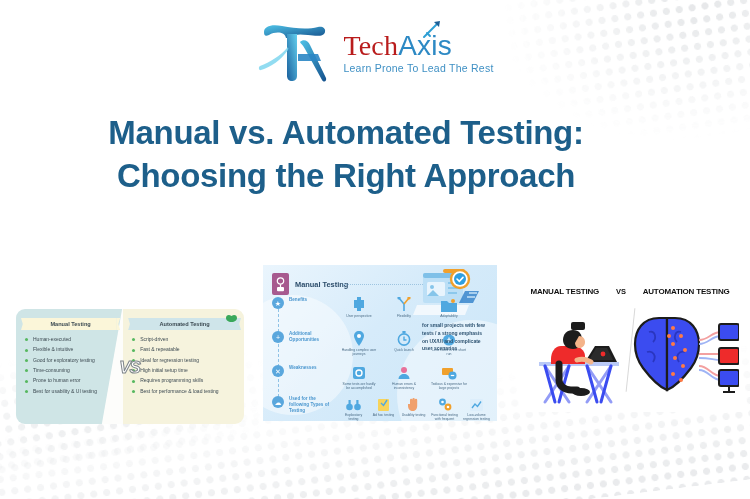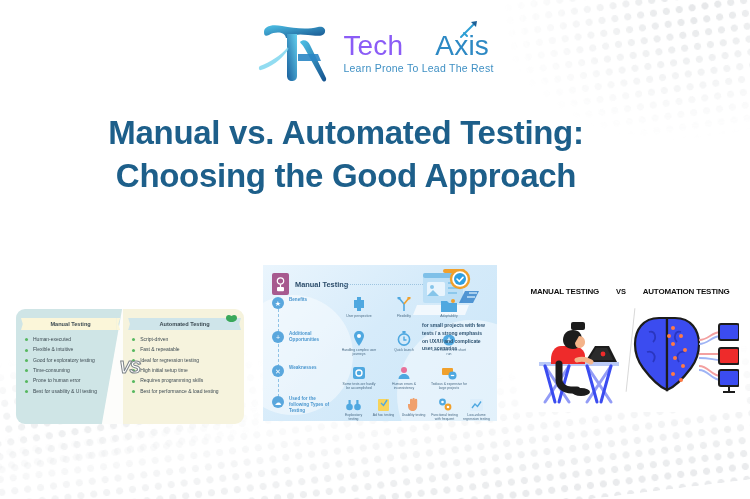--- a/index.html
+++ b/index.html
@@ -44,22 +44,22 @@
     position:absolute; top:22px; left:0; width:750px;
     display:flex; justify-content:center; align-items:center; gap:9px;
   }
   #logo-mark { width:78px; height:62px; flex:0 0 auto; }
   #logo-text { display:flex; flex-direction:column; align-items:flex-start; }
   #brand-name {
     font-size:28px; font-weight:400; letter-spacing:.2px;
     color:#2e9fd4; line-height:1.02; white-space:nowrap;
     position:relative;
   }
-  #brand-name .tech { color:#8b5cf6; }
-  #brand-name .axis { color:#2d89c4;margin-left:32px; }
+  #brand-name .tech { color:#b91c1c;font-family:Liberation Serif, serif; }
+  #brand-name .axis { color:#2d89c4; }
   #brand-dart { position:absolute; right:11px; top:-12px; width:20px; height:20px; }
   #brand-tagline {
     font-size:10.5px; color:#3f90c4; letter-spacing:.25px;
     margin-top:2px; white-space:nowrap;
   }
 
   
   #headline {
     position:absolute; top:112px; left:0; width:692px;
     text-align:center; color:#1d5f8a;
@@ -207,21 +207,21 @@
         <path d="M13 2 L19 1 L18 7 Z" fill="#1c5f96"></path>
         <path d="M6 13 L9 16" stroke="#2e9fd4" stroke-width="2" stroke-linecap="round"></path>
       </svg>
     </div>
     <div id="brand-tagline">Learn Prone To Lead The Rest</div>
   </div>
 </div>
 
 <h1 id="headline">
   <span>Manual vs. Automated Testing:</span>
-  <span class="l2">Choosing the Good Approach</span>
+  <span class="l2">Choosing the Right Approach</span>
 </h1>
 
 <div id="thumb-row">
 
   <div id="thumb-compare">
     <div class="cmp-pane cmp-left">
       <div class="cmp-banner">Manual Testing</div>
       <ul class="cmp-list">
         <li>Human-executed</li>
         <li>Flexible &amp; intuitive</li>

